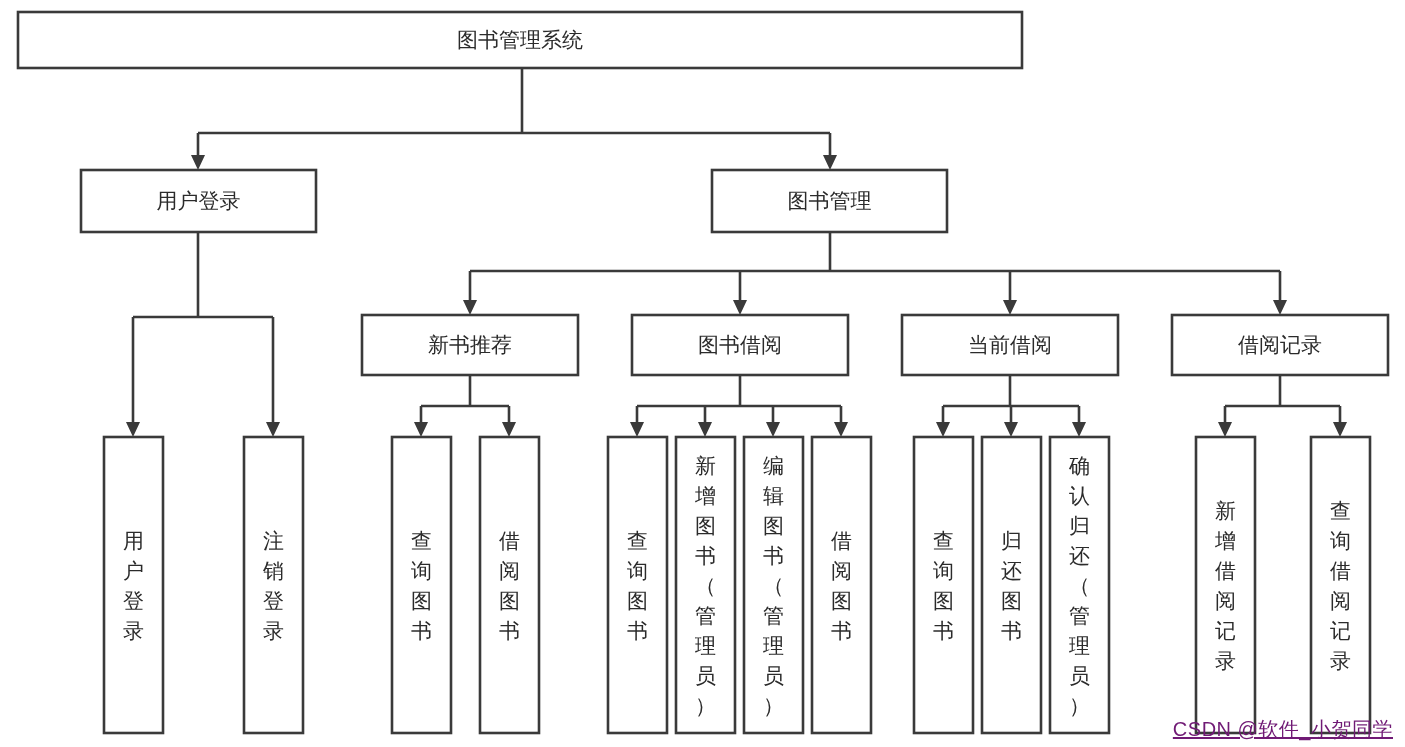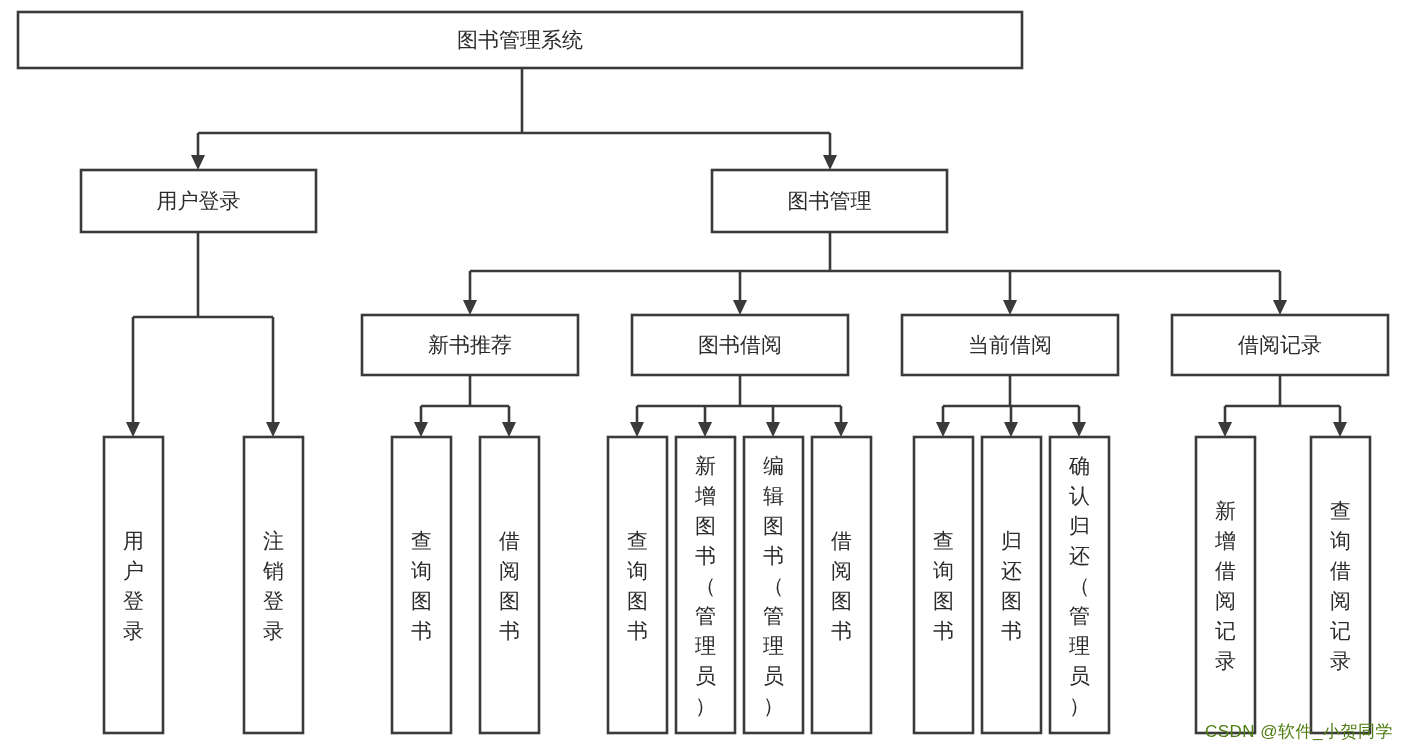--- a/index.html
+++ b/index.html
@@ -29,25 +29,26 @@
   .node-label-vert{
     fill:#2b2b2b;
     font-family:"Liberation Sans","DejaVu Sans",sans-serif;
     font-size:21px;
     text-anchor:middle;
   }
   .watermark{
     position:absolute;
     right:10px;bottom:4px;
     font-family:"Liberation Sans","DejaVu Sans",sans-serif;
-    font-size:17px;
-    color:#4d7c0f;
+    font-size:20px;
+    color:#701a75;
     white-space:nowrap;
     letter-spacing:0.5px;
     pointer-events:none;
+    text-decoration:underline;
   }
 </style>
 </head>
 <body>
 
 <div id="diagram-root">
   <svg id="tree" viewBox="0 0 1405 747" xmlns="http://www.w3.org/2000/svg">
     <g id="layer-connectors">
         <g>
           <path d="M 522 68 L 522 133" class="conn"></path>

